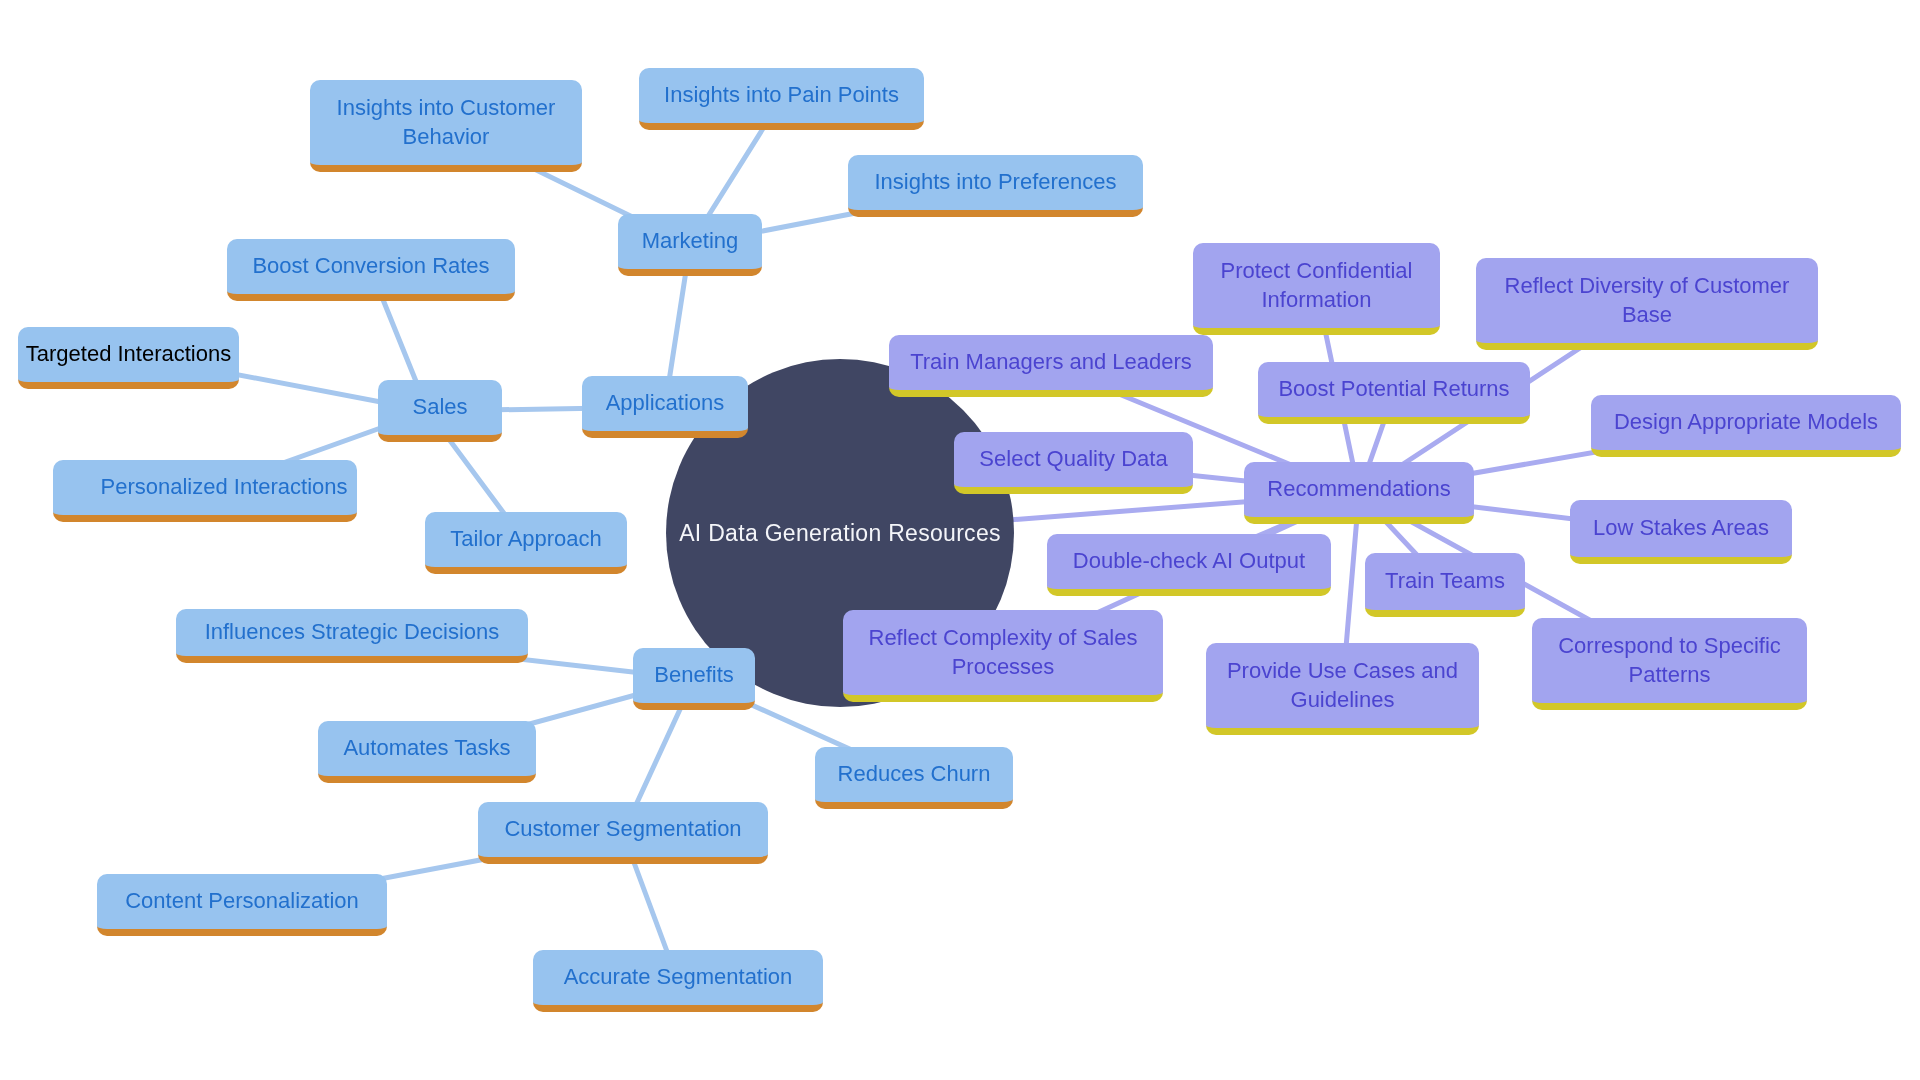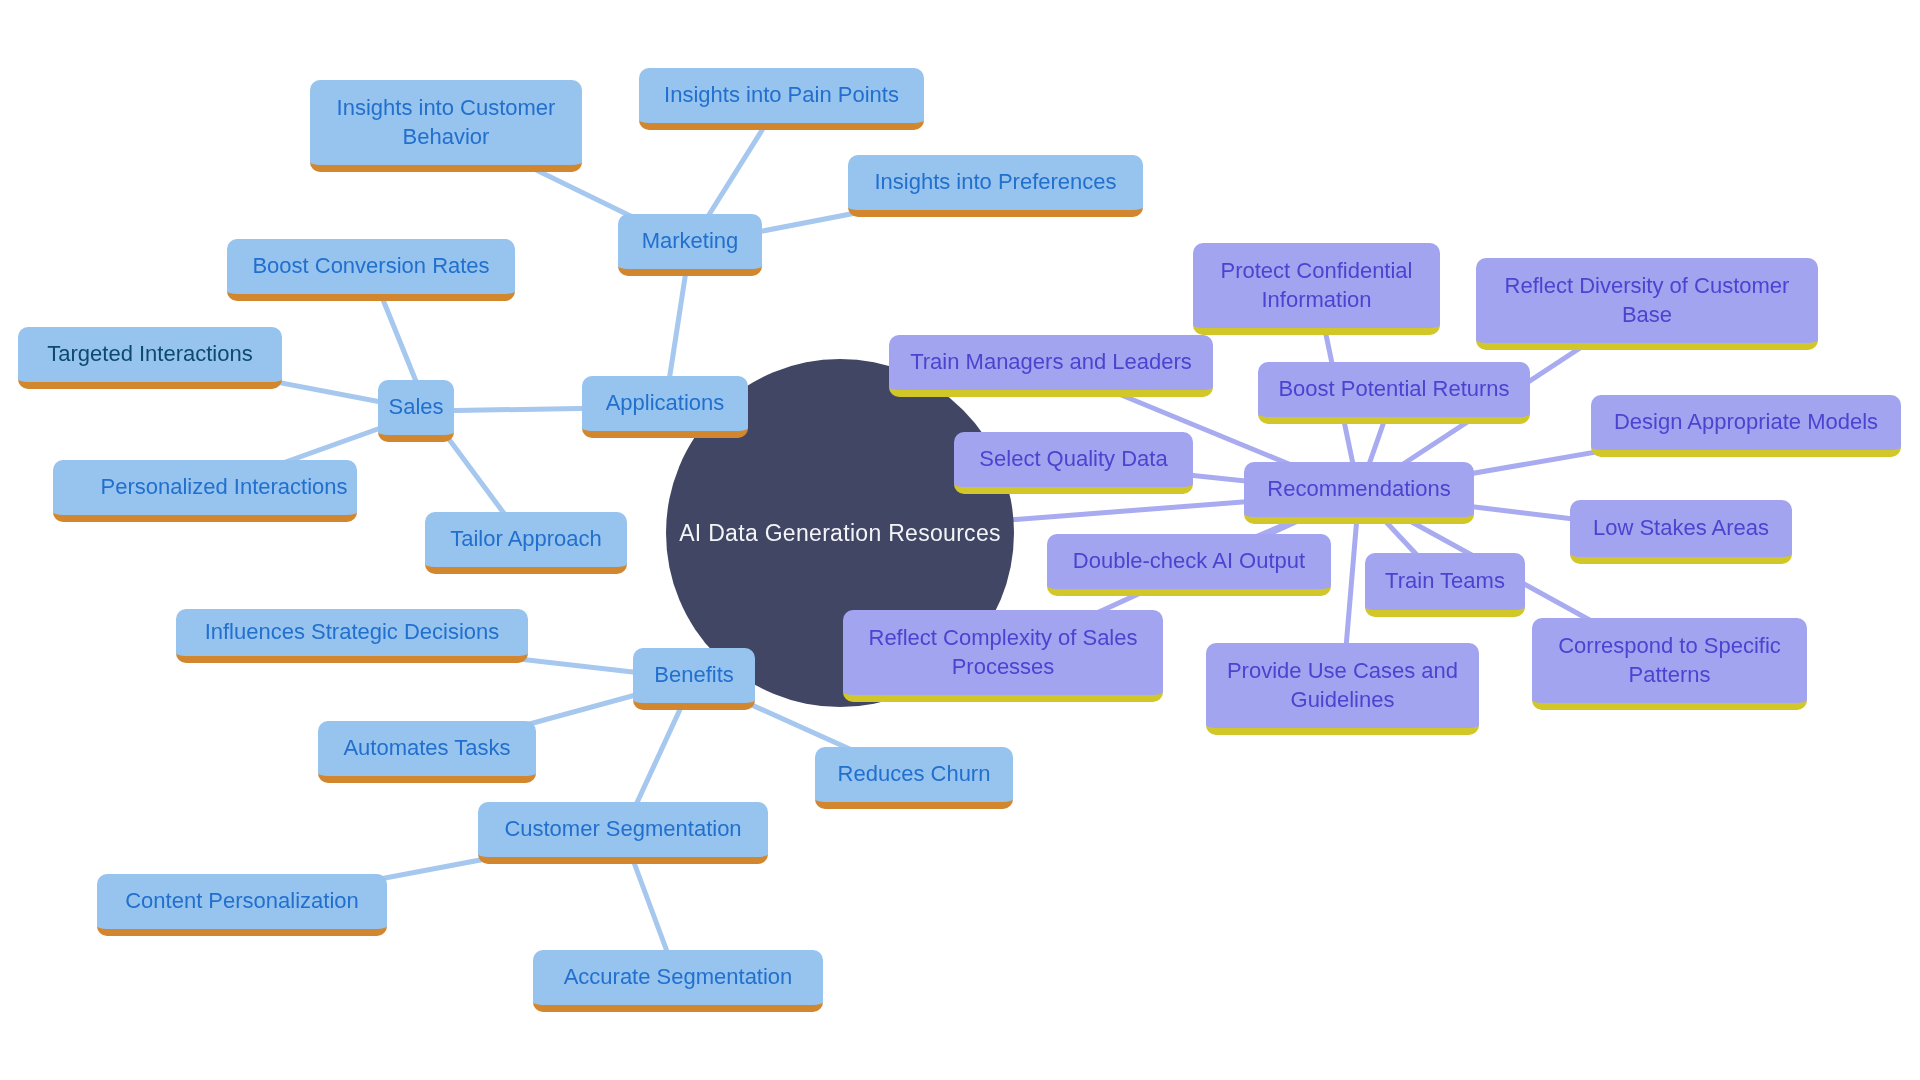--- a/index.html
+++ b/index.html
@@ -98,27 +98,27 @@
       </div>
       <div class="node blue" style="left: 310px; top: 80px; width: 272px; height: 92px; background: rgb(151, 195, 239); color: rgb(34, 112, 205);">
         <span>Insights into Customer Behavior</span>
       </div>
       <div class="node blue single" style="left: 639px; top: 68px; width: 285px; height: 62px; background: rgb(151, 195, 239); color: rgb(34, 112, 205);">
         <span>Insights into Pain Points</span>
       </div>
       <div class="node blue single" style="left: 848px; top: 155px; width: 295px; height: 62px; background: rgb(151, 195, 239); color: rgb(34, 112, 205);">
         <span>Insights into Preferences</span>
       </div>
-      <div class="node blue single" style="left: 378px; top: 380px; width: 76px; height: 62px; background: rgb(151, 195, 239); color: rgb(34, 112, 205);">
+      <div class="node blue single" style="left: 378px; top: 380px; width: 124px; height: 62px; background: rgb(151, 195, 239); color: rgb(34, 112, 205);">
         <span>Sales</span>
       </div>
       <div class="node blue single" style="left: 227px; top: 239px; width: 288px; height: 62px; background: rgb(151, 195, 239); color: rgb(34, 112, 205);">
         <span>Boost Conversion Rates</span>
       </div>
-      <div class="node blue single" style="left: 18px; top: 327px; width: 264px; height: 62px; background: rgb(151, 195, 239); color: #0c4a6e;">
+      <div class="node blue single" style="left: 18px; top: 327px; width: 221px; height: 62px; background: rgb(151, 195, 239); color: #000000;">
         <span>Targeted Interactions</span>
       </div>
       <div class="node blue single" style="left: 53px; top: 460px; width: 304px; height: 62px; background: rgb(151, 195, 239); color: rgb(34, 112, 205); padding-left: 46px;">
         <span>Personalized Interactions</span>
       </div>
       <div class="node blue single" style="left: 425px; top: 512px; width: 202px; height: 62px; background: rgb(151, 195, 239); color: rgb(34, 112, 205);">
         <span>Tailor Approach</span>
       </div>
       <div class="node blue single" style="left: 633px; top: 648px; width: 122px; height: 62px; background: rgb(151, 195, 239); color: rgb(34, 112, 205);">
         <span>Benefits</span>

